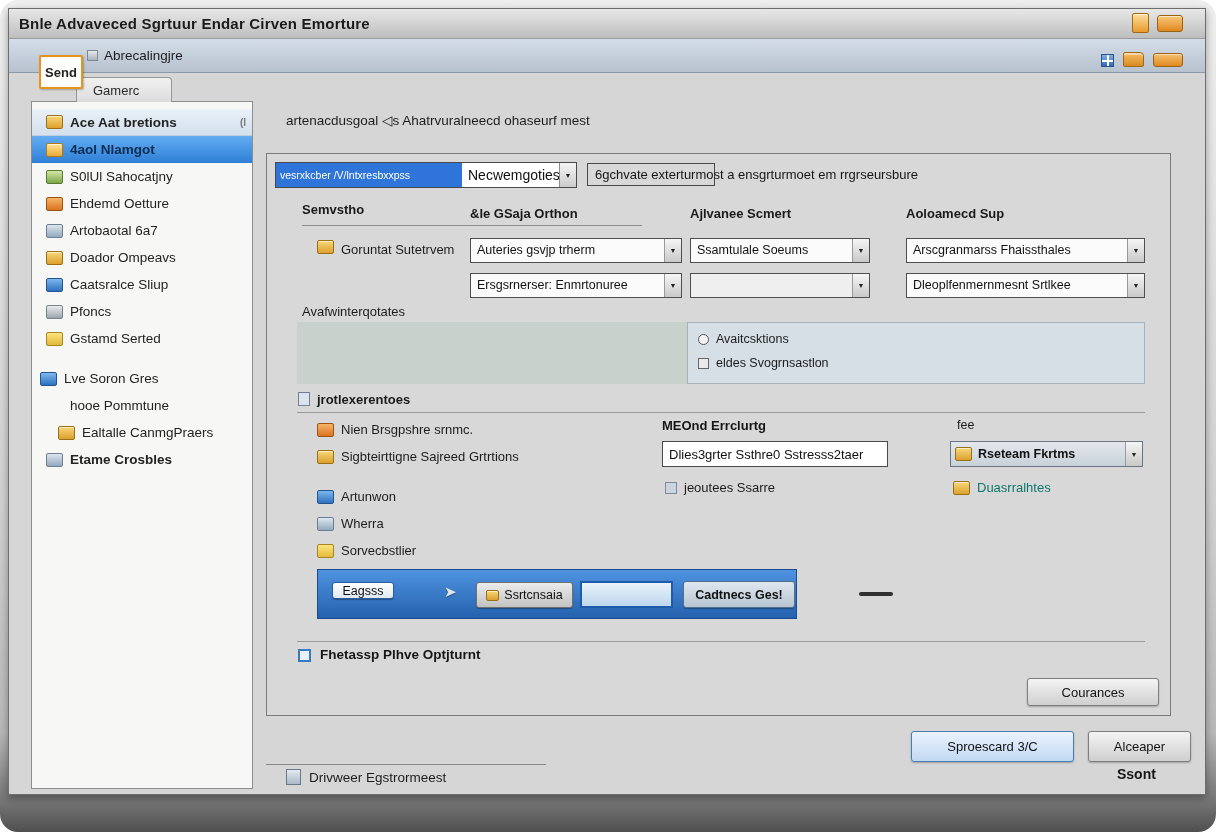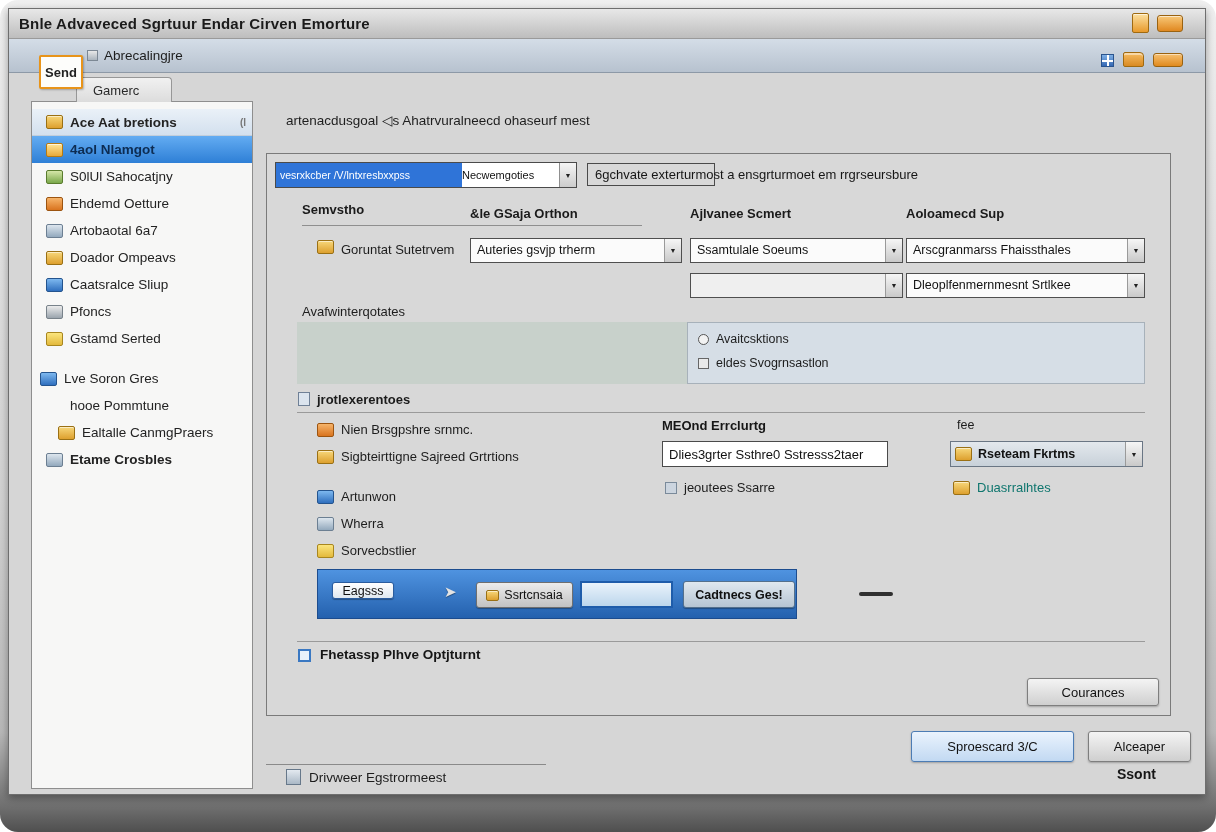--- a/index.html
+++ b/index.html
@@ -76,40 +76,40 @@
   
   .description{ position:absolute; left:277px; top:103px; font-size:13.5px; color:#1e1e1e; }
   .panel{ position:absolute; left:257px; top:144px; width:905px; height:563px;
           background:#d8d8d8; border:1px solid #7a7a7a; }
 
   
   .device-combo{ position:absolute; left:8px; top:8px; width:302px; height:26px;
                  background:#fff; border:1px solid #4a4a4a; display:flex; }
   .combo-sel{ width:186px; background:#2f74d8; color:#fff; font-size:10.5px; line-height:24px;
               padding:0 4px; white-space:nowrap; overflow:hidden; }
-  .combo-text{ flex:1; font-size:11px; line-height:24px; color:#111; white-space:nowrap; overflow:hidden; }
+  .combo-text{ flex:1; font-size:14px; line-height:24px; padding-left:6px; color:#111; white-space:nowrap; overflow:hidden; }
   .combo-arrow{ width:17px; background:linear-gradient(#f5f5f5,#cccccc); border-left:1px solid #8f8f8f;
                 display:flex; align-items:center; justify-content:center; font-size:7px; color:#222; }
   .note-box{ position:absolute; left:320px; top:9px; width:128px; height:23px; border:1px solid #4a4a4a; }
   .note-text{ position:absolute; left:328px; top:13px; font-size:13px; color:#161616; white-space:nowrap; }
 
   
   .g1-title{ position:absolute; left:35px; top:48px; font-size:13px; font-weight:bold; color:#1a1a1a; }
   .colhdr{ position:absolute; top:52px; font-size:13px; font-weight:bold; color:#1a1a1a; white-space:nowrap; }
   .ch1{ left:203px; } .ch2{ left:423px; } .ch3{ left:639px; }
   .g1-rule{ position:absolute; left:35px; top:71px; width:340px; height:1px; background:#8f8f8f; }
   .g1-item-icon{ position:absolute; left:50px; top:86px; }
   .g1-item-label{ position:absolute; left:74px; top:88px; font-size:13px; color:#1d1d1d; }
 
   .dd{ position:absolute; height:25px; background:#fbfbfb; border:1px solid #4f4f4f; display:flex; align-items:stretch; }
   .dd-text{ flex:1; font-size:12.5px; color:#121212; line-height:23px; padding:0 4px 0 6px; white-space:nowrap; overflow:hidden; }
   .dd-btn{ width:17px; background:linear-gradient(#f6f6f6,#c9c9c9); border-left:1px solid #9a9a9a;
            display:flex; align-items:center; justify-content:center; font-size:7px; color:#222; }
   .r1{ top:84px; } .r2{ top:119px; }
-  .c1{ left:203px; width:212px; } .c2{ left:423px; width:213px; } .c3{ left:639px; width:239px; }
+  .c1{ left:203px; width:212px; } .c2{ left:423px; width:180px; } .c3{ left:639px; width:239px; }
   .dd.empty{ background:#efefef; }
 
   
   .g2-title{ position:absolute; left:35px; top:150px; font-size:13px; color:#1d1d1d; }
   .band{ position:absolute; left:30px; top:168px; width:848px; height:62px; background:#c8d1cb; }
   .band-right{ position:absolute; left:420px; top:168px; width:458px; height:62px;
                background:#d6dee6; border:1px solid #a7b1ba; }
   .opt-row{ position:absolute; left:10px; display:flex; align-items:center; gap:7px; font-size:12.5px; color:#1c1c1c; }
   .opt1{ top:9px; } .opt2{ top:33px; }
   .radio-circle{ width:11px; height:11px; border:1px solid #555; border-radius:50%; background:#f2f2f2; flex:none; }
@@ -307,20 +307,24 @@
         <span class="dd-btn">▼</span>
       </div>
       <div class="dd r1 c2">
         <span class="dd-text">Ssamtulale Soeums</span>
         <span class="dd-btn">▼</span>
       </div>
       <div class="dd r1 c3">
         <span class="dd-text">Arscgranmarss Fhaissthales</span>
         <span class="dd-btn">▼</span>
       </div>
+      <div class="dd r2 c1">
+        <span class="dd-text">Ersgsrnerser: Enmrtonuree</span>
+        <span class="dd-btn">▼</span>
+      </div>
       <div class="dd r2 c2 empty">
         <span class="dd-text"></span>
         <span class="dd-btn">▼</span>
       </div>
       <div class="dd r2 c3">
         <span class="dd-text">Dleoplfenmernmesnt Srtlkee</span>
         <span class="dd-btn">▼</span>
       </div>
 
       <div class="g2-title">Avafwinterqotates</div>

